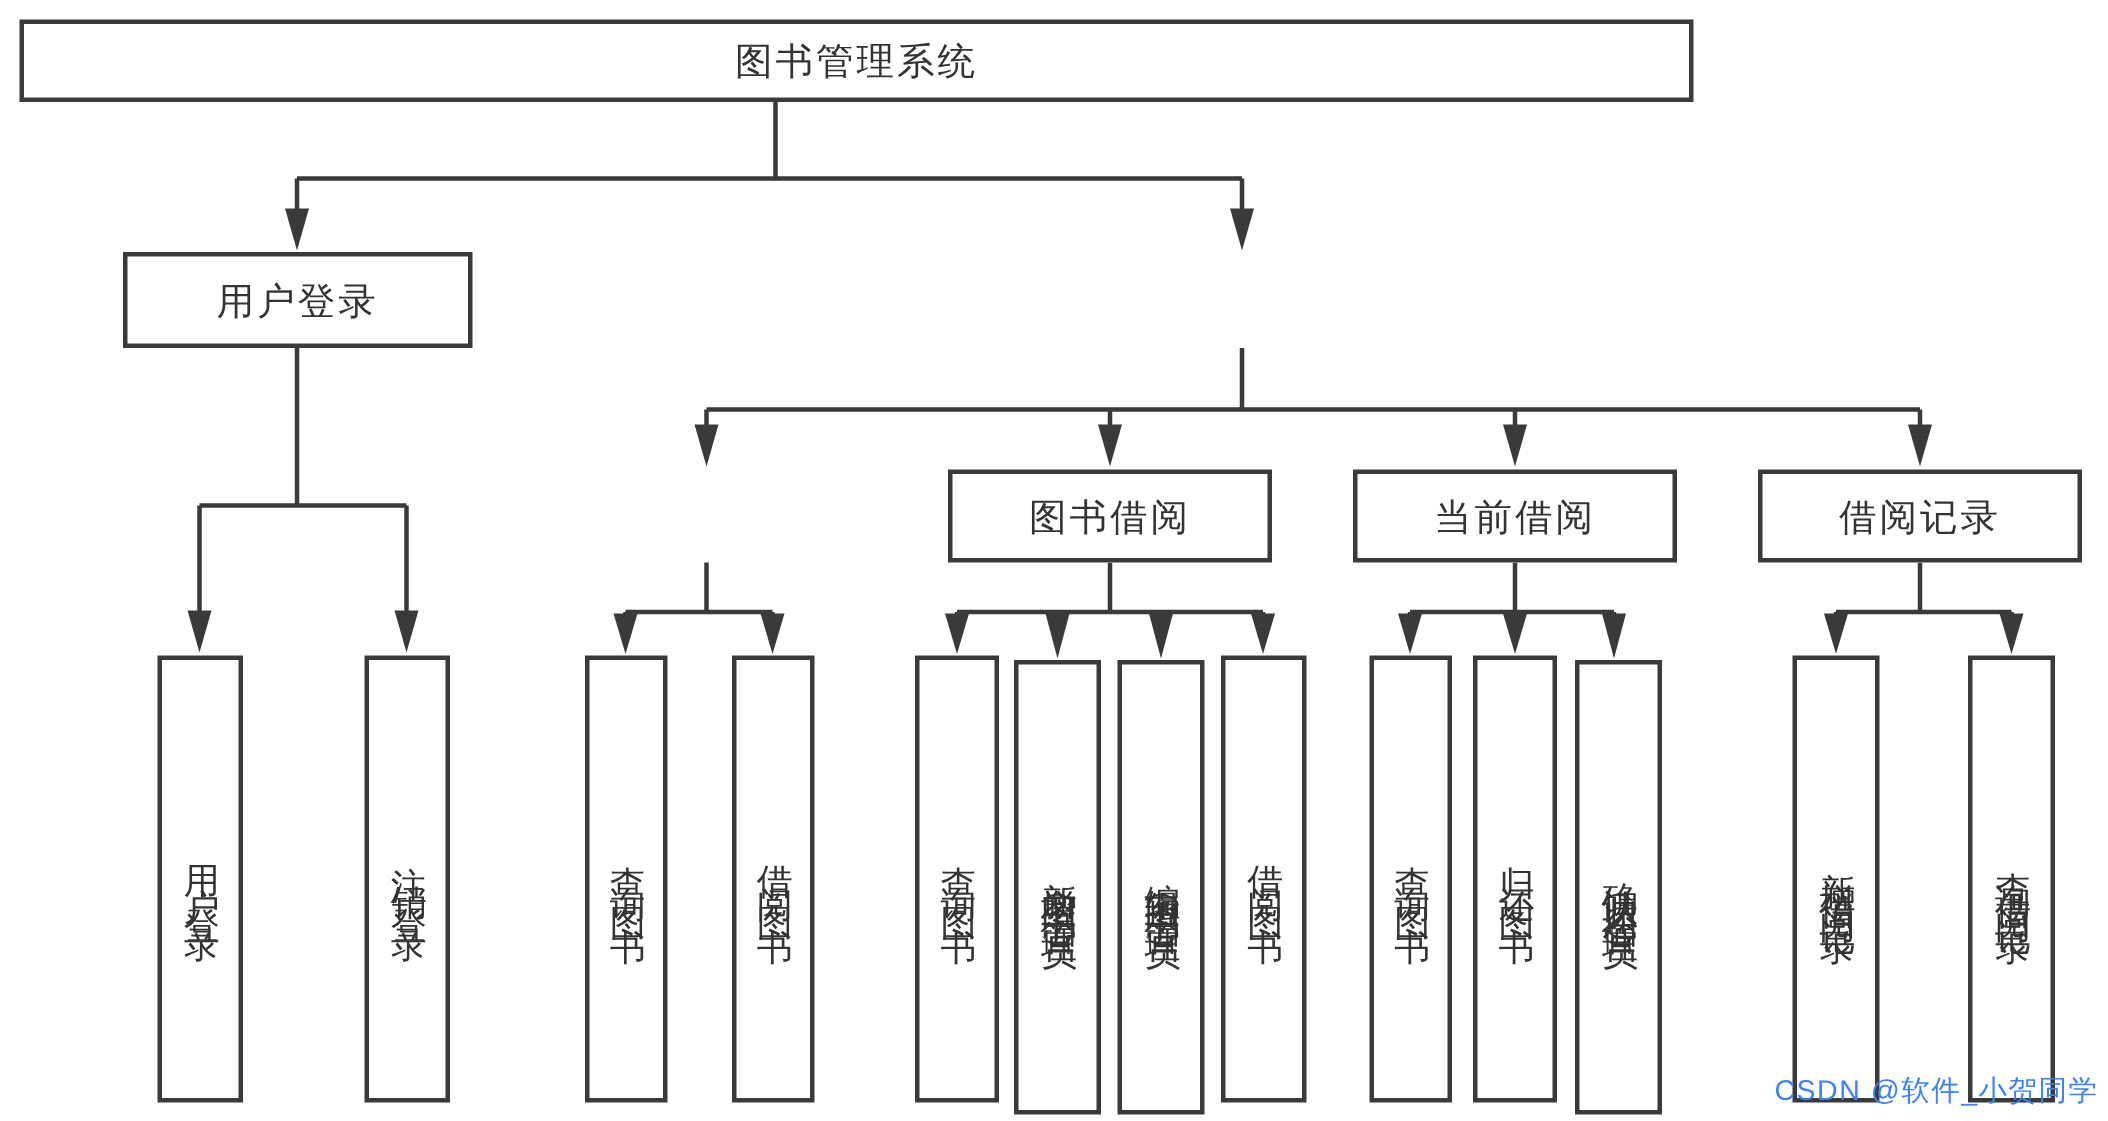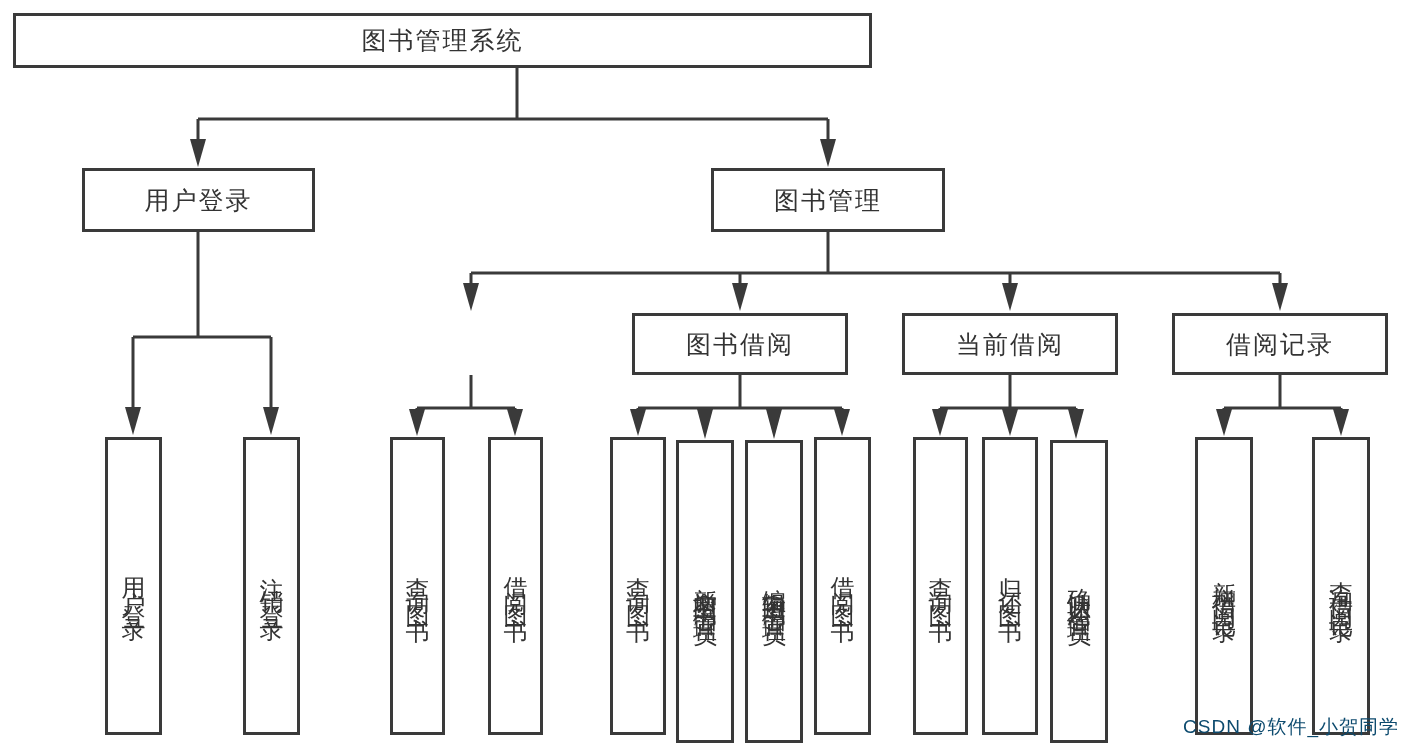--- a/index.html
+++ b/index.html
@@ -40,21 +40,21 @@
     white-space: nowrap;
   }
   .v-len4 .lbl { letter-spacing: 14px; }
   .v-len6 .lbl { letter-spacing: 8px; }
   .v-len9 .lbl { letter-spacing: 5px; }
   #watermark {
     position: absolute;
     right: 6px;
     bottom: 7px;
     font-size: 19px;
-    color: #0c4a6e;
+    color: #3b82f6;
     letter-spacing: 1px;
     z-index: 2;
     white-space: nowrap;
   }
 </style>
 </head>
 <body>
 
 <div id="canvas">
 
@@ -91,29 +91,26 @@
       <polygon points="766,409 782,409 774,439"></polygon>
       <polygon points="834,409 850,409 842,436"></polygon>
       <polygon points="932,409 948,409 940,436"></polygon>
       <polygon points="1002,409 1018,409 1010,436"></polygon>
       <polygon points="1068,409 1084,409 1076,439"></polygon>
       <polygon points="1216,409 1232,409 1224,436"></polygon>
       <polygon points="1333,409 1349,409 1341,436"></polygon>
     </g>
   </svg>
 
-  <div class="node h" style="left:13px;top:13px;width:859px;height:55px">
+  <div class="node h" style="left:13px;top:13px;width:1116px;height:55px">
     <span class="lbl">图书管理系统</span>
   </div>
 
   <div class="node h" style="left:82px;top:168px;width:233px;height:64px">
     <span class="lbl">用户登录</span>
-  </div>
-  <div class="node h" style="left:711px;top:168px;width:234px;height:64px">
-    <span class="lbl">图书管理</span>
   </div>
 
   <div class="node h" style="left:902px;top:313px;width:216px;height:62px">
     <span class="lbl">当前借阅</span>
   </div>
   <div class="node h" style="left:632px;top:313px;width:216px;height:62px">
     <span class="lbl">图书借阅</span>
   </div>
   <div class="node h" style="left:1172px;top:313px;width:216px;height:62px">
     <span class="lbl">借阅记录</span>

